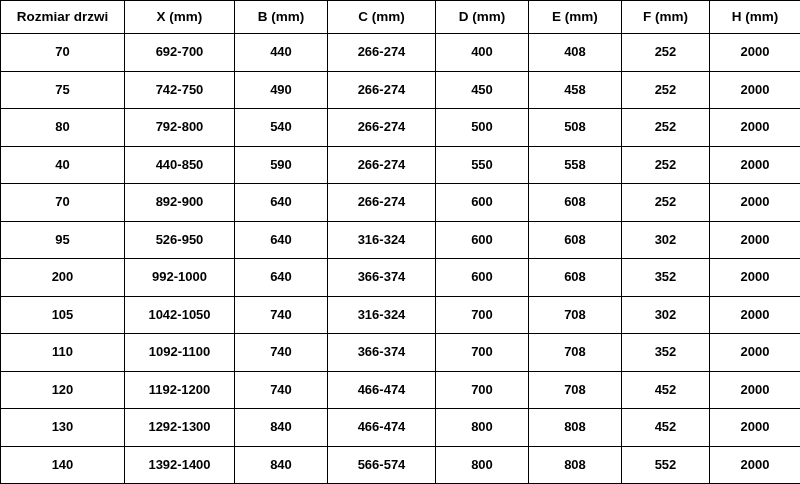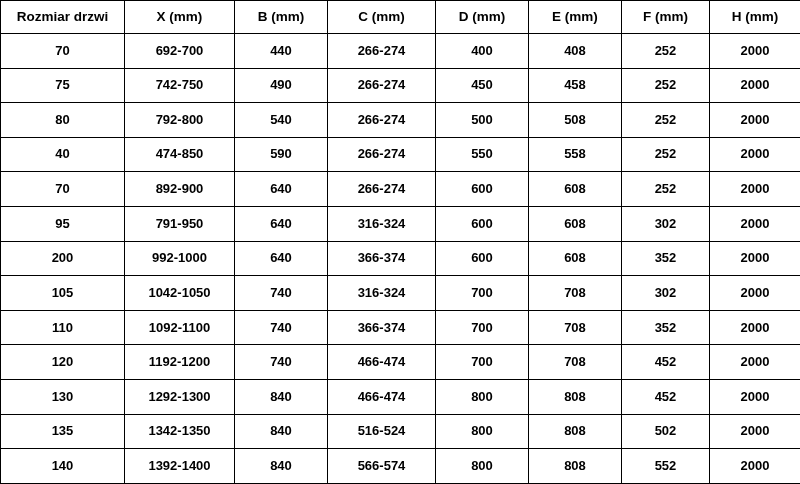--- a/index.html
+++ b/index.html
@@ -106,41 +106,41 @@
         <td>792-800</td>
         <td>540</td>
         <td>266-274</td>
         <td>500</td>
         <td>508</td>
         <td>252</td>
         <td>2000</td>
       </tr>
       <tr>
         <td>40</td>
-        <td>474-850</td>
+        <td>440-850</td>
         <td>590</td>
         <td>266-274</td>
         <td>550</td>
         <td>558</td>
         <td>252</td>
         <td>2000</td>
       </tr>
       <tr>
         <td>70</td>
         <td>892-900</td>
         <td>640</td>
         <td>266-274</td>
         <td>600</td>
         <td>608</td>
         <td>252</td>
         <td>2000</td>
       </tr>
       <tr>
         <td>95</td>
-        <td>791-950</td>
+        <td>526-950</td>
         <td>640</td>
         <td>316-324</td>
         <td>600</td>
         <td>608</td>
         <td>302</td>
         <td>2000</td>
       </tr>
       <tr>
         <td>200</td>
         <td>992-1000</td>
@@ -185,30 +185,20 @@
         <td>130</td>
         <td>1292-1300</td>
         <td>840</td>
         <td>466-474</td>
         <td>800</td>
         <td>808</td>
         <td>452</td>
         <td>2000</td>
       </tr>
       <tr>
-        <td>135</td>
-        <td>1342-1350</td>
-        <td>840</td>
-        <td>516-524</td>
-        <td>800</td>
-        <td>808</td>
-        <td>502</td>
-        <td>2000</td>
-      </tr>
-      <tr>
         <td>140</td>
         <td>1392-1400</td>
         <td>840</td>
         <td>566-574</td>
         <td>800</td>
         <td>808</td>
         <td>552</td>
         <td>2000</td>
       </tr>
     </tbody>

